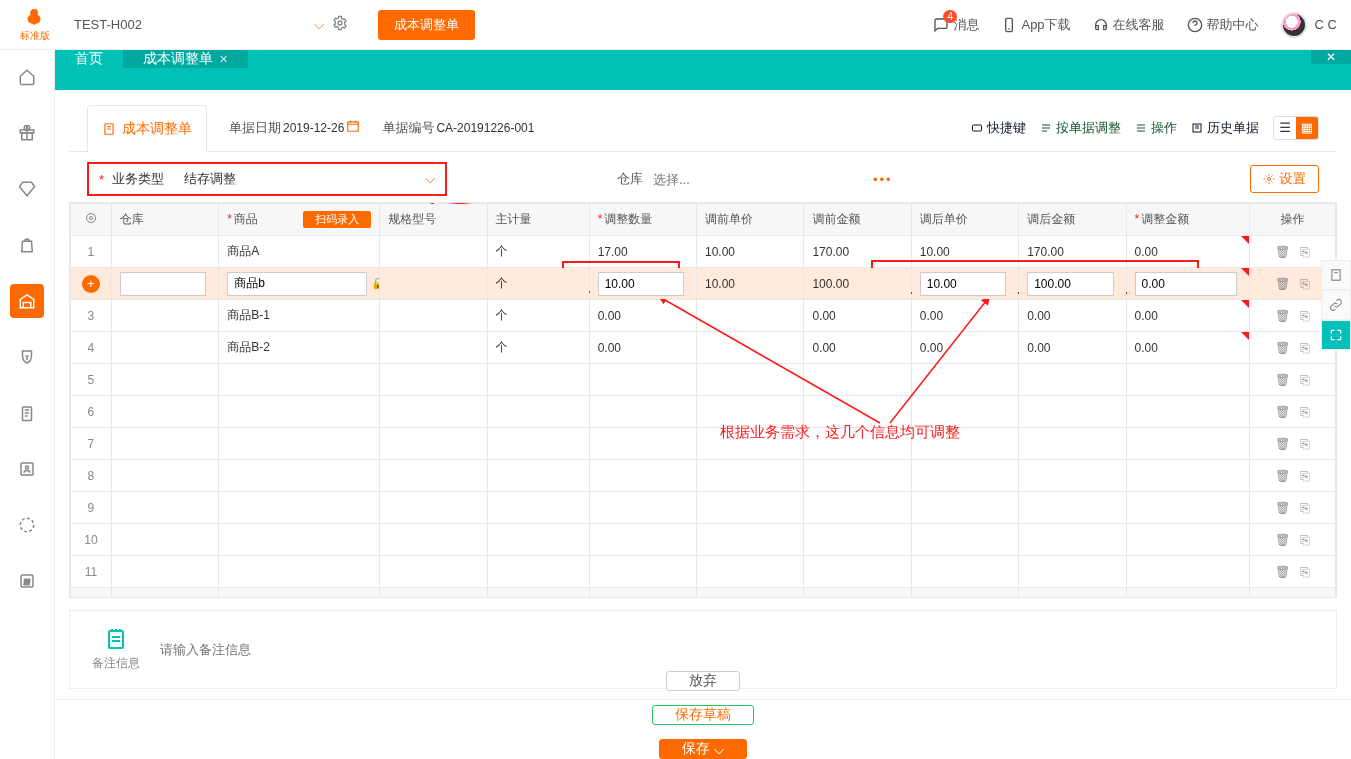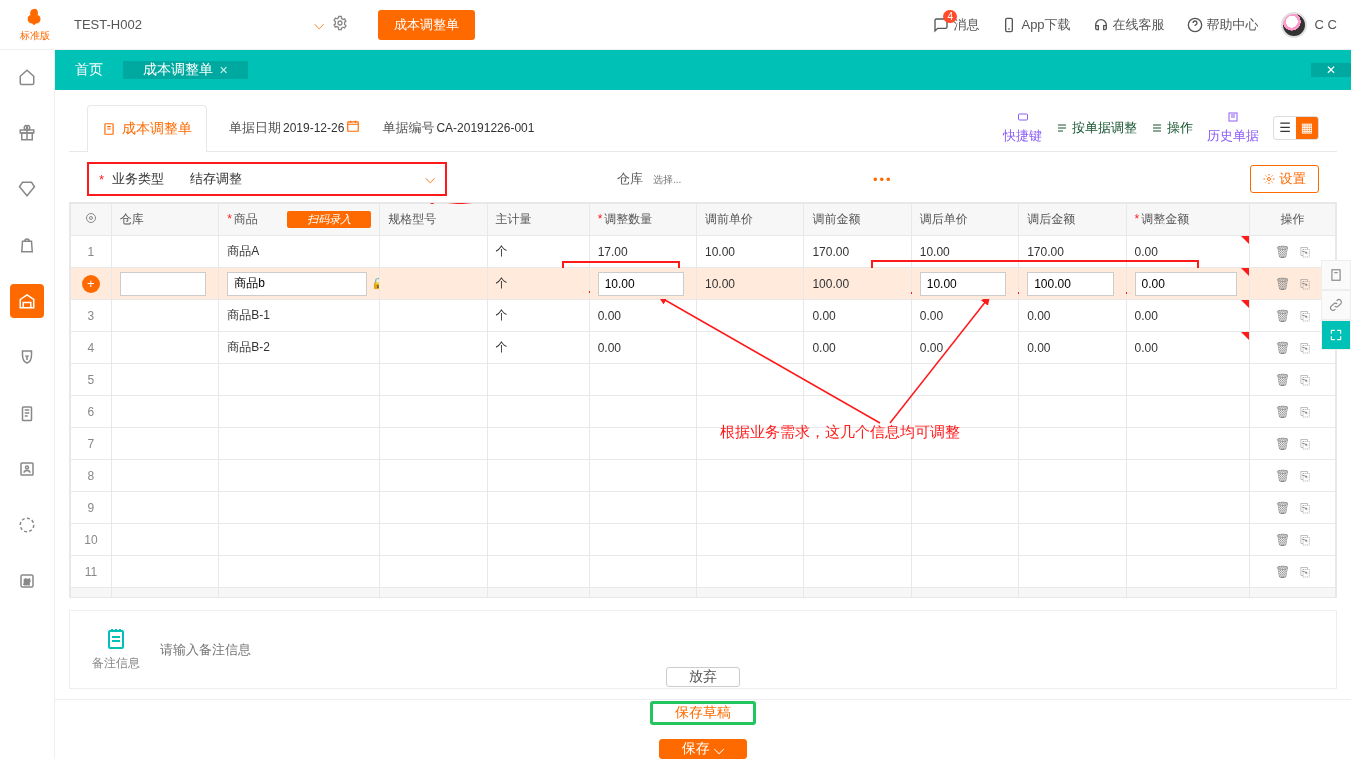--- a/index.html
+++ b/index.html
@@ -23,48 +23,48 @@
 
 .body { flex:1; display:flex; min-height:0;}
 .left-rail { width:55px; background:#fff; border-right:1px solid #eee; display:flex; flex-direction:column; align-items:center; padding-top:10px; gap:22px;}
 .rail-item { width:34px; height:34px; display:flex; align-items:center; justify-content:center; color:#888; border-radius:4px; cursor:pointer;}
 .rail-item.active { background:#ff6a00; color:#fff;}
 .rail-item svg{width:18px;height:18px;}
 
 .main { flex:1; display:flex; flex-direction:column; min-width:0; position:relative;}
 
 
-.tabs-bar { height:40px; background:#00c1b6; display:flex; align-items:center; color:#fff;}
+.tabs-bar { height:40px; background:#00c1b6; display:flex; align-items:flex-start; color:#fff;}
 .tab { padding:0 20px; display:flex; align-items:center; gap:6px; font-size:14px; cursor:pointer;}
 .tab.home { background:#00c1b6;}
 .tab.active { background:#00a99f;}
 .tab .x { font-size:11px; opacity:.8; cursor:pointer;}
 .tabs-close { margin-left:auto; width:40px; display:flex; align-items:center; justify-content:center; background:#00a99f; cursor:pointer;}
 
 
 .doc-hdr { display:flex; align-items:center; height:48px; padding:0 18px; border-bottom:1px solid #e8e8e8; background:#fff; margin:14px 14px 0 14px;}
 .doc-tab { display:flex; align-items:center; gap:6px; color:#ff6a00; font-size:14px; border:1px solid #e8e8e8; border-bottom:none; border-radius:4px 4px 0 0; padding:0 14px; height:100%; background:#fff; position:relative; top:1px;}
 .doc-field { display:flex; align-items:center; gap:2px; margin-left:22px; font-size:13px; color:#555;}
 .doc-field .val { font-size:12px; color:#333;}
 .doc-field .cal { color:#ff6a00;}
 .doc-actions { margin-left:auto; display:flex; align-items:center; gap:14px; font-size:13px;}
 .doc-act { display:flex; align-items:center; gap:4px; cursor:pointer;}
-.doc-act.orange{color:#8b5cf6;flex-direction:column;}
+.doc-act.orange{color:#0f172a;}
 .doc-act.grey{color:#14532d;}
 .view-toggle { display:flex; border:1px solid #ddd; border-radius:3px; overflow:hidden;}
 .view-toggle span{ width:22px; height:22px; display:flex; align-items:center;justify-content:center; cursor:pointer;}
 .view-toggle .on{ background:#ff6a00; color:#fff;}
 
 
 .filter-row { display:flex; align-items:center; padding:10px 18px 0 18px; margin:0 14px; background:#fff; position:relative;}
 .biz-type-box { width:360px; height:34px; border:2px solid #ff1a1a; display:flex; align-items:center; padding:0 10px; gap:8px; font-size:13px; position:relative;}
 .req-star{color:#ff1a1a;}
 .biz-type-box .chev{ margin-left:auto; color:#ff6a00;}
 .store-sel { display:flex; align-items:center; gap:10px; margin-left:170px; font-size:13px; color:#555;}
-.store-sel input{ border:none; outline:none; width:200px; font-size:10px;}
+.store-sel input{ border:none; outline:none; width:200px; font-size:13px;}
 .dots { color:#ff6a00; margin-left:10px; letter-spacing:2px; cursor:pointer;}
 .set-btn { margin-left:auto; border:1px solid #ff6a00; color:#ff6a00; background:#fff; height:28px; padding:0 12px; border-radius:3px; display:flex; align-items:center; gap:4px; cursor:pointer;}
 
 
 .anno { position:absolute; color:#ff1a1a; font-size:15px; pointer-events:none;}
 .arrow-svg { position:absolute; pointer-events:none; }
 
 
 .tbl-wrap { margin:6px 14px 0 14px; background:#fff; border:1px solid #e8e8e8; position:relative; flex:1; min-height:0; overflow:hidden;}
 .tbl-scroll { overflow:auto; height:100%;}
@@ -77,21 +77,21 @@
 .col-prod{width:150px;}
 .col-spec{width:100px;}
 .col-unit{width:95px;}
 .col-qty{width:100px;}
 .col-pprice{width:100px;}
 .col-pamt{width:100px;}
 .col-aprice{width:100px;}
 .col-aamt{width:100px;}
 .col-adj{width:115px;}
 .col-op{width:80px; text-align:center;}
-.scan-badge{ float:right; background:#ff6a00; color:#fff; font-size:11px; padding:1px 20px; border-radius:2px;font-style:italic;}
+.scan-badge{ float:right; background:#ff6a00; color:#fff; font-size:11px; padding:1px 12px; border-radius:2px;}
 td.idx{ text-align:center; color:#888;}
 tr.sel td{ background:#ffeadc;}
 .plus-circ{ width:18px;height:18px;border-radius:50%;background:#ff6a00;color:#fff;display:inline-flex;align-items:center;justify-content:center;font-size:13px;}
 .tri-mark{ position:absolute; top:0; right:0; width:0;height:0;border-top:8px solid #ff1a1a;border-left:8px solid transparent;}
 td{position:relative;}
 .cell-in { border:1px solid #ccc; height:24px; width:calc(100% - 4px); padding:0 6px; font-size:12px;}
 .op-icons{ display:flex; gap:10px; justify-content:center; color:#888;}
 .op-icons span{cursor:pointer;}
 tr.subtotal td{ background:#f7f7f7; font-weight:bold;}
 .lock-ico{ color:#888; font-size:11px; margin-left:4px;}
@@ -99,21 +99,21 @@
 
 .remarks { margin:12px 14px 0 14px; background:#fff; display:flex; align-items:center; gap:20px; padding:16px 22px; border:1px solid #eee;}
 .rm-icon-box{ display:flex; flex-direction:column; align-items:center; gap:4px; color:#00c1b6; font-size:12px;}
 .rm-icon-box .lbl{color:#888;}
 .remarks input{ flex:1; border:none; outline:none; font-size:13px;}
 
 
 .footer { height:60px; background:#fff; display:flex; align-items:center; justify-content:flex-end; gap:14px; padding:0 30px; border-top:1px solid #eee; margin-top:10px;flex-direction:column;}
 .btn { height:34px; padding:0 22px; border-radius:3px; font-size:14px; cursor:pointer; display:flex; align-items:center; gap:4px;}
 .btn-plain{ background:#fff; border:1px solid #ccc; color:#555;}
-.btn-out{ background:#fff; border:3px solid #22c55e; color:#ff6a00;}
+.btn-out{ background:#fff; border:1px solid #22c55e; color:#ff6a00;}
 .btn-prim{ background:#ff6a00; border:1px solid #ff6a00; color:#fff;}
 
 
 .right-rail{ position:absolute; right:0; top:210px; display:flex; flex-direction:column;}
 .rr-item{ width:30px; height:30px; display:flex; align-items:center; justify-content:center; background:#fafafa; border:1px solid #eee; color:#888; cursor:pointer;}
 .rr-item.hl{ background:#00c1b6; color:#fff;}
 
 
 .hl-rect{ position:absolute; border:2px solid #ff1a1a; pointer-events:none; }
 </style>
@@ -298,21 +298,21 @@
             <span>☰</span>
             <span class="on">▦</span>
           </div>
         </div>
       </div>
 
       <div class="filter-row">
         <div class="biz-type-box">
           <span class="req-star">*</span>
           <span>业务类型</span>
-          <span style="margin-left:18px">结存调整</span>
+          <span style="margin-left:12px">结存调整</span>
           <span class="chev">⌵</span>
         </div>
         <div class="store-sel">
           <span>仓库</span>
           <input placeholder="选择..." style="">
           <span class="dots">•••</span>
         </div>
         <button class="set-btn">
           <svg width="12" height="12" viewBox="0 0 24 24" fill="none" stroke="currentColor" stroke-width="2">
               <circle cx="12" cy="12" r="3"></circle>

